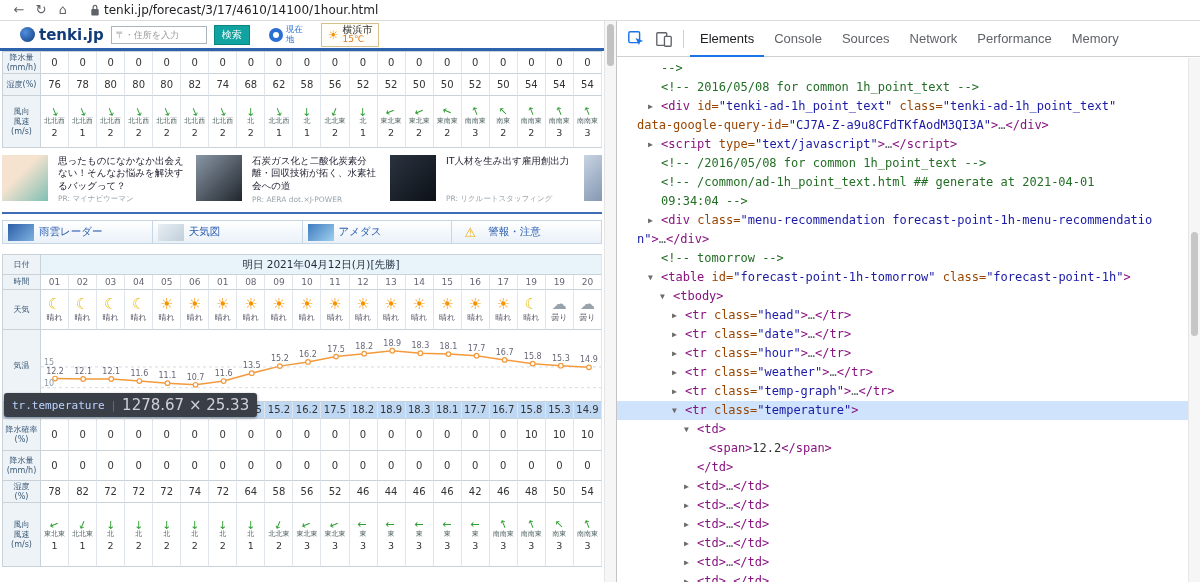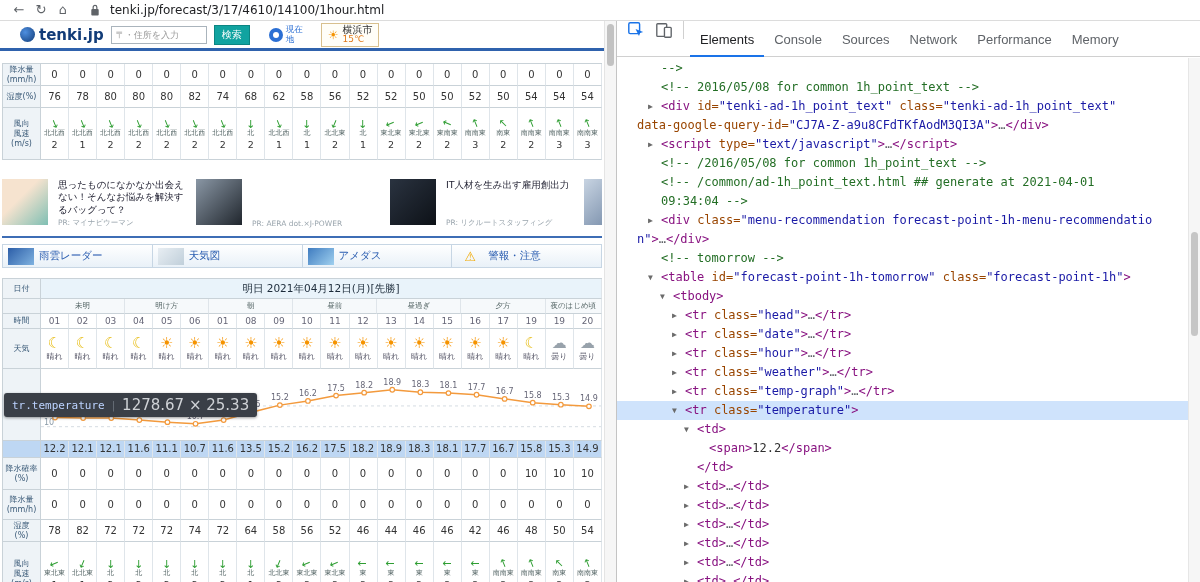--- a/index.html
+++ b/index.html
@@ -2,21 +2,21 @@
 <html><head>
 <meta charset="utf-8">
 <style>
 *{box-sizing:border-box;margin:0;padding:0}
 html,body{width:1200px;height:582px;overflow:hidden}
 body{font-family:"DejaVu Sans","Liberation Sans",sans-serif;background:#fff;position:relative}
 
 
 .bbar{height:21px;border-bottom:1px solid #dcdcdc;display:flex;align-items:center;padding:0 8px;background:#fff}
 .bicon{color:#5f6368;font-size:13px;width:22px;text-align:center;line-height:20px}
-.url{display:flex;align-items:center;gap:10px;margin-left:16px;font-size:12px;color:#202124}
+.url{display:flex;align-items:center;gap:4px;margin-left:16px;font-size:12px;color:#202124}
 .lock{width:10px;height:12px;flex:none}
 
 
 .main{display:flex;height:561px}
 .page{width:604px;flex:none;position:relative;overflow:hidden;background:#fff}
 .pscroll{width:12px;flex:none;background:#f6f6f6;border-left:1px solid #e4e4e4;position:relative}
 .pthumb{position:absolute;left:2px;right:2px;top:3px;height:42px;background:#c2c2c2;border-radius:4px}
 .devtools{flex:1;border-left:1px solid #c4c4c4;display:flex;flex-direction:column;position:relative;background:#fff}
 
 
@@ -30,21 +30,21 @@
 .geol{display:flex;align-items:center;gap:3px;margin-left:12px}
 .geoc{width:14px;height:14px;border-radius:50%;background:#2b6fd4;position:relative;flex:none}
 .geoc:after{content:"";position:absolute;left:4px;top:4px;width:6px;height:6px;border-radius:50%;background:#fff}
 .geot{font-size:8.5px;color:#2b6fd4;width:22px;line-height:1.15}
 .citybox{display:flex;align-items:center;gap:4px;border:1px solid #d8c08e;padding:1px 6px;height:24px;margin-left:6px;background:#fffef8}
 .citysun{font-size:12px;color:#f59300;line-height:1}
 .cityt{font-size:10px;color:#333;line-height:1.1}
 .citytemp{font-size:9px;color:#e07818;line-height:1.1}
 
 
-.tbl{margin:12px 2px;border-top:1px solid #c9d2d8;border-left:1px solid #c9d2d8}
+.tbl{margin:0 2px;border-top:1px solid #c9d2d8;border-left:1px solid #c9d2d8}
 .row{display:flex}
 .lbl{flex:0 0 38px;background:#eef3f7;font-size:8px;color:#3a5a78;white-space:pre-line;text-align:center;display:flex;align-items:center;justify-content:center;border-right:1px solid #c9d2d8;border-bottom:1px solid #c9d2d8;line-height:1.25}
 .cell{flex:1 1 0;min-width:0;display:flex;flex-direction:column;align-items:center;justify-content:center;border-right:1px solid #dfe5ea;border-bottom:1px solid #c9d2d8;font-size:10px;color:#333;background:#fff;overflow:hidden;line-height:1}
 .hourcell{font-size:9px;color:#667}
 .pcell{font-size:7.5px;color:#566;background:#f6f9fb;white-space:nowrap}
 .datecell{font-size:10.5px;color:#1c2b3a;background:#e9f3fa}
 .wi{font-size:15px;line-height:1}
 .wi-sun{color:#f59300}.wi-moon{color:#e8bf1d}.wi-cloud{color:#98a2ab}
 .wlab{font-size:8px;color:#556;margin-top:2px}
 .warrow{display:inline-block;font-size:11px;color:#2f9e33;line-height:1}
@@ -80,21 +80,21 @@
 
 .fc{margin-top:10px}
 
 
 .itooltip{position:absolute;left:4px;top:372px;background:#3a3f47;border-radius:3px;padding:3px 8px;display:flex;align-items:center;gap:7px;box-shadow:0 1px 3px rgba(0,0,0,.4);z-index:5}
 .ttn{font-family:"DejaVu Sans Mono","Liberation Mono",monospace;font-size:11px;color:#bcd3ff;white-space:nowrap}
 .ttsep{color:#6c737d;font-size:10px}
 .tts{font-size:15px;color:#cfd2d6;white-space:nowrap}
 
 
-.dtbar{height:36px;border-bottom:1px solid #d0d0d0;display:flex;align-items:flex-start;flex:none}
+.dtbar{height:36px;border-bottom:1px solid #d0d0d0;display:flex;align-items:center;flex:none}
 .dticon{width:18px;height:18px;margin-left:10px;flex:none}
 .dtsep{width:1px;height:18px;background:#d0d0d0;margin:0 6px 0 10px;flex:none}
 .dttab{padding:0 10px;font-size:13px;color:#5f6368;height:36px;display:flex;align-items:center;font-family:"Liberation Sans","DejaVu Sans",sans-serif;white-space:nowrap}
 .dttab.active{color:#202124;box-shadow:inset 0 -2px 0 #1a73e8}
 .dtcode{flex:1;overflow:hidden;font-family:"DejaVu Sans Mono","Liberation Mono",monospace;font-size:12px;padding-top:2px;margin-right:12px}
 .dtline{position:relative;line-height:19px;white-space:pre;color:#303030}
 .dtline.sel{background:#cfe3fc}
 .dtarrow{position:absolute;top:0;font-size:8px;color:#6b6b6b}
 .tk-g{color:#881280}.tk-a{color:#994500}.tk-v{color:#1a1aa6}.tk-c{color:#236e25}.tk-e{color:#5f6368}.tk-q{color:#303030}
 .dtscroll{position:absolute;right:0;top:37px;bottom:0;width:12px;background:#f6f6f6;border-left:1px solid #e6e6e6}
@@ -299,20 +299,21 @@
         <div class="ad ad-0">
           <div class="adimg"></div>
           <div class="adbody">
             <span class="adtitle">思ったものになかなか出会えない！そんなお悩みを解決するバッグって？</span>
             <span class="adpr">PR: マイナビウーマン</span>
           </div>
         </div>
         <div class="ad ad-1">
           <div class="adimg"></div>
           <div class="adbody">
+            <span class="adtitle">石炭ガス化と二酸化炭素分離・回収技術が拓く、水素社会への道</span>
             <span class="adpr">PR: AERA dot.×J-POWER</span>
           </div>
         </div>
         <div class="ad ad-2">
           <div class="adimg"></div>
           <div class="adbody">
             <span class="adtitle">IT人材を生み出す雇用創出力</span>
             <span class="adpr">PR: リクルートスタッフィング</span>
           </div>
         </div>
@@ -337,30 +338,20 @@
         <div class="navitem">
           <span class="warnicon">⚠</span>
           <span class="navlabel">警報・注意</span>
         </div>
       </div>
 
     <div class="tbl fc" id="fcTable">
         <div class="row" style="height: 20px;">
           <div class="lbl">日付</div>
           <div class="cell datecell">明日 2021年04月12日(月)[先勝]</div>
-        </div>
-        <div class="row" style="height: 15px;">
-          <div class="lbl"></div>
-          <div class="cell pcell" style="flex: 3 1 0%;">未明</div>
-          <div class="cell pcell" style="flex: 3 1 0%;">明け方</div>
-          <div class="cell pcell" style="flex: 3 1 0%;">朝</div>
-          <div class="cell pcell" style="flex: 3 1 0%;">昼前</div>
-          <div class="cell pcell" style="flex: 3 1 0%;">昼過ぎ</div>
-          <div class="cell pcell" style="flex: 3 1 0%;">夕方</div>
-          <div class="cell pcell" style="flex: 2 1 0%;">夜のはじめ頃</div>
         </div>
         <div class="row" style="height: 15px;">
           <div class="lbl">時間</div>
           <div class="cell hourcell">01</div>
           <div class="cell hourcell">02</div>
           <div class="cell hourcell">03</div>
           <div class="cell hourcell">04</div>
           <div class="cell hourcell">05</div>
           <div class="cell hourcell">06</div>
           <div class="cell hourcell">01</div>

